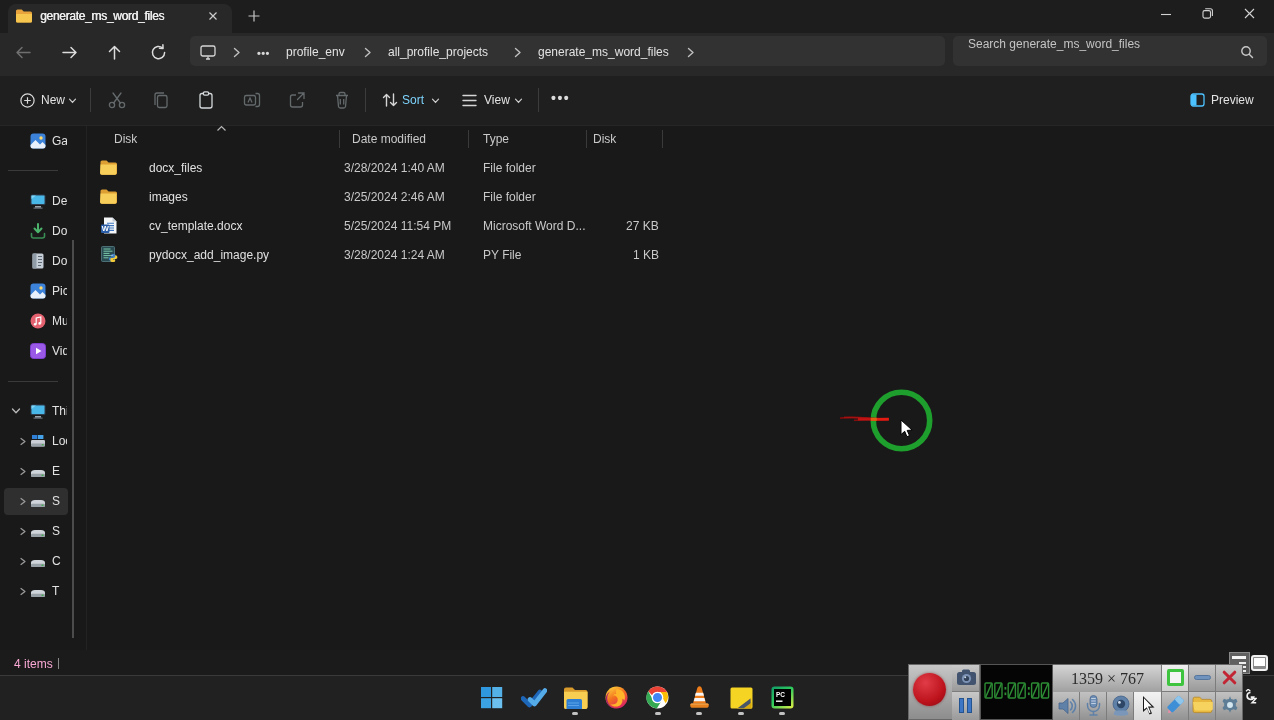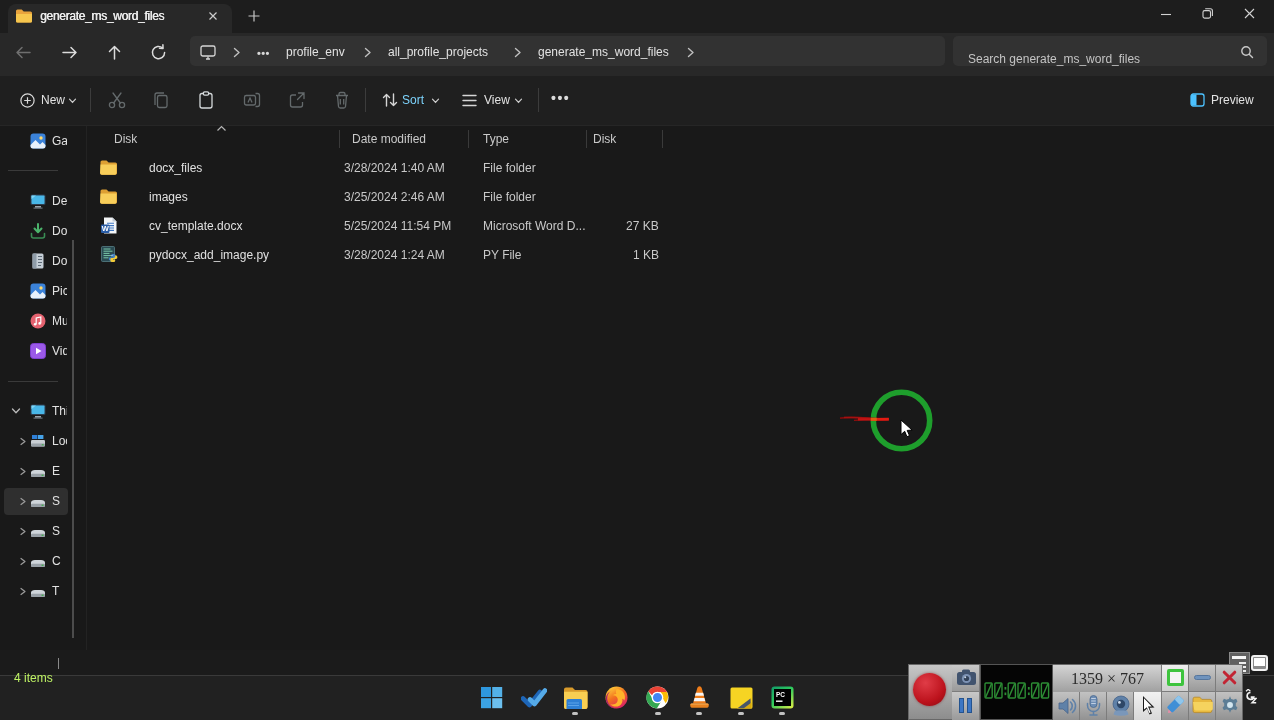--- a/index.html
+++ b/index.html
@@ -87,21 +87,21 @@
   <div class="abs txt" style="left:388px;top:45px">all_profile_projects</div>
   <svg class="abs" style="left:513px;top:47px" width="9" height="11" viewBox="0 0 9 11">
     <path d="M2.5 1.5 L7 5.5 L2.5 9.5" stroke="#c0c0c0" stroke-width="1.4" fill="none" stroke-linecap="round" stroke-linejoin="round"></path>
   </svg>
   <div class="abs txt" style="left:538px;top:45px">generate_ms_word_files</div>
   <svg class="abs" style="left:686px;top:47px" width="9" height="11" viewBox="0 0 9 11">
     <path d="M2.5 1.5 L7 5.5 L2.5 9.5" stroke="#c0c0c0" stroke-width="1.4" fill="none" stroke-linecap="round" stroke-linejoin="round"></path>
   </svg>
 
   <div class="abs field" style="left:953px;top:36px;width:314px;"></div>
-  <div class="abs txt" style="left:968px;top:52px;color:#c4c4c4">Search generate_ms_word_files</div>
+  <div class="abs txt" style="left:968px;top:37px;color:#c4c4c4">Search generate_ms_word_files</div>
   <svg class="abs" style="left:1240px;top:45px" width="14" height="14" viewBox="0 0 14 14">
     <circle cx="6" cy="6" r="4.2" fill="none" stroke="#c8c8c8" stroke-width="1.4"></circle>
     <path d="M9.2 9.2 L12.5 12.5" stroke="#c8c8c8" stroke-width="1.4" stroke-linecap="round"></path>
   </svg>
 
   <svg class="abs" style="left:20px;top:93px" width="15" height="15" viewBox="0 0 15 15">
     <circle cx="7.5" cy="7.5" r="6.6" fill="none" stroke="#dadada" stroke-width="1.2"></circle>
     <path d="M7.5 4.2 V10.8 M4.2 7.5 H10.8" stroke="#dadada" stroke-width="1.2"></path>
   </svg>
   <div class="abs txt" style="left:41px;top:93px;color:#e3e3e3">New</div>
@@ -342,21 +342,21 @@
       <path d="M8 0.8 C5.6 0.8 4.2 1.9 4.2 3.6 V5.6 H8 V6.4 H2.9 C1.2 6.4 0.4 7.6 0.4 9.4 C0.4 11.2 1.2 12.4 2.9 12.4 H4.4 V10.6 C4.4 9.1 5.7 8 7.2 8 H10.6 C11.9 8 12.8 7 12.8 5.7 V3.6 C12.8 1.9 11.3 0.8 8 0.8 Z" fill="#4584c4"></path>
       <path d="M8 0.8 C5.6 0.8 4.2 1.9 4.2 3.6 V5.6 H8 V6.4 H2.9 C1.2 6.4 0.4 7.6 0.4 9.4 C0.4 11.2 1.2 12.4 2.9 12.4 H4.4 V10.6 C4.4 9.1 5.7 8 7.2 8 H10.6 C11.9 8 12.8 7 12.8 5.7 V3.6 C12.8 1.9 11.3 0.8 8 0.8 Z" fill="#f3cb38" transform="rotate(180 8 8)"></path>
       <circle cx="6.1" cy="3.2" r="0.9" fill="#fff"></circle>
     </g>
   </svg>
   <div class="abs frow" style="left:121px;top:248px">pydocx_add_image.py</div>
   <div class="abs fcol" style="left:344px;top:248px">3/28/2024 1:24 AM</div>
   <div class="abs fcol" style="left:483px;top:248px">PY File</div>
   <div class="abs fcol" style="left:633px;top:248px">1 KB</div>
 
-  <div class="abs" style="left:14px;top:671px;color:#bef264;font-size:12px">4 items</div>
+  <div class="abs" style="left:14px;top:657px;color:#f9a8d4;font-size:12px">4 items</div>
   <div class="abs" style="left:58px;top:658px;width:1px;height:11px;background:#8a8a8a"></div>
 
   <svg class="abs" style="left:480px;top:686px" width="23" height="23" viewBox="0 0 23 23">
     <rect x="1" y="1" width="10" height="10" fill="#2e97de"></rect>
     <rect x="12.2" y="1" width="10" height="10" fill="#53b1e8"></rect>
     <rect x="1" y="12.2" width="10" height="10" fill="#3ba3e4"></rect>
     <rect x="12.2" y="12.2" width="10" height="10" fill="#6cc0ef"></rect>
   </svg>
   <svg class="abs" style="left:521px;top:687px" width="26" height="21" viewBox="0 0 26 21">
     <path d="M2 11.5 L8.5 18 L19 5" stroke="#1e66b8" stroke-width="4.6" fill="none" stroke-linecap="round" stroke-linejoin="round"></path>

